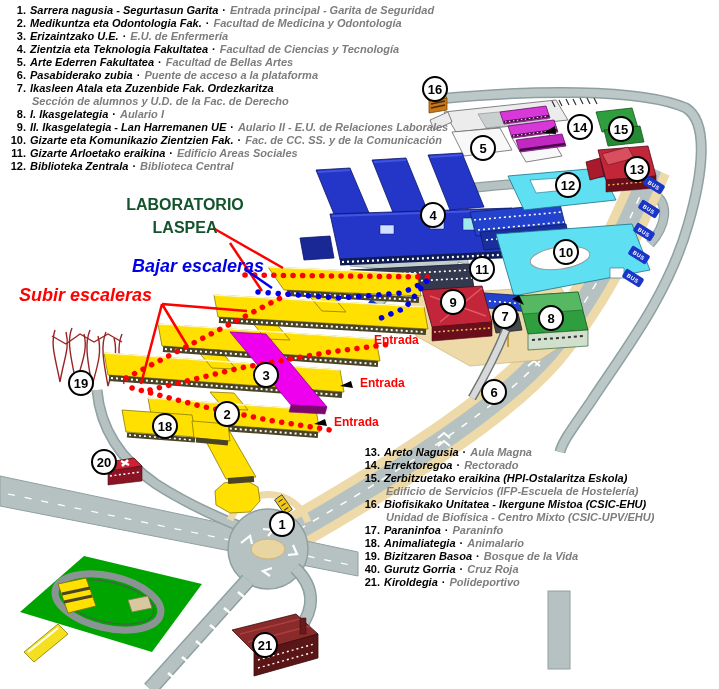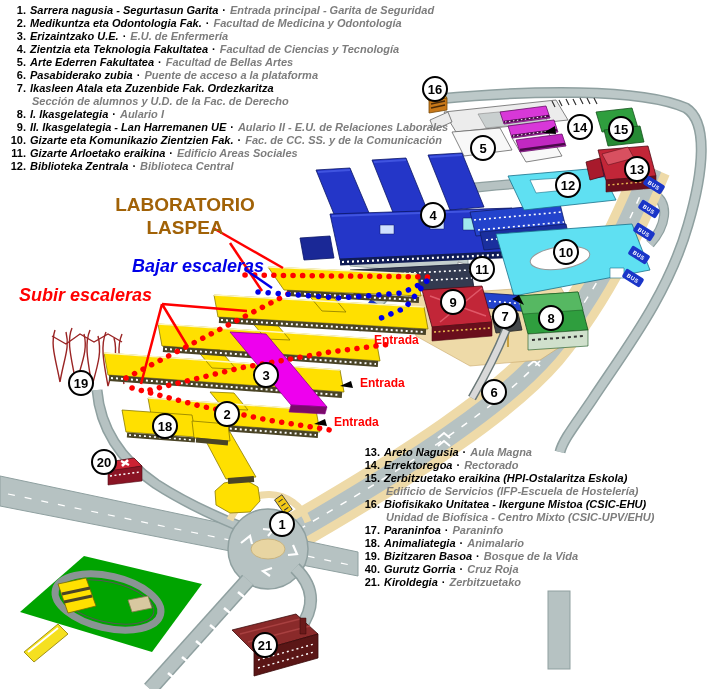--- a/index.html
+++ b/index.html
@@ -7,21 +7,21 @@
          font-family:"Liberation Sans",sans-serif;}
   svg{position:absolute;left:0;top:0;}
   .legend{position:absolute;font-size:11px;font-weight:bold;line-height:13px;white-space:nowrap;color:#000;}
   .legend .row{display:flex;align-items:baseline;}
   .legend .num{display:inline-block;min-width:20px;text-align:right;margin-right:4px;}
   .legend .eu{color:#000;font-style:italic;}
   .legend .sep{margin:0 4px;color:#000;}
   .legend .es{color:#7d7d7d;font-style:italic;}
   .legend .row2{padding-left:26px;color:#7d7d7d;font-style:italic;}
   .ann{position:absolute;font-weight:bold;}
-  .ann.lab{font-size:19px;line-height:23px;color:#a16207;text-align:center;width:180px;}
+  .ann.lab{font-size:16px;line-height:23px;color:#14532d;text-align:center;width:180px;}
   .ann.bajar{font-size:18px;font-style:italic;color:#0000e8;}
   .ann.subir{font-size:18px;font-style:italic;color:#ff0000;}
   .ann.entrada{font-size:12px;color:#ff0000;}
 </style>
 </head>
 <body>
 
 <div class="stage">
 
 <svg width="719" height="689" viewBox="0 0 719 689">
@@ -503,21 +503,21 @@
       <div class="row">
         <span class="num">40.</span>
         <span class="eu">Gurutz Gorria</span>
         <span class="sep">·</span>
         <span class="es">Cruz Roja</span>
       </div>
       <div class="row">
         <span class="num">21.</span>
         <span class="eu">Kiroldegia</span>
         <span class="sep">·</span>
-        <span class="es">Zerbitzuetako</span>
+        <span class="es">Polideportivo</span>
       </div>
     </div>
 
 <div class="ann lab" style="left:95px;top:193px;">
   <div>LABORATORIO</div>
   <div>LASPEA</div>
 </div>
 <div class="ann bajar" style="left:84px;top:256px;margin-left:48px;">Bajar escaleras</div>
 <div class="ann subir" style="left:19px;top:285px;">Subir escaleras</div>
 <div id="entradas">

